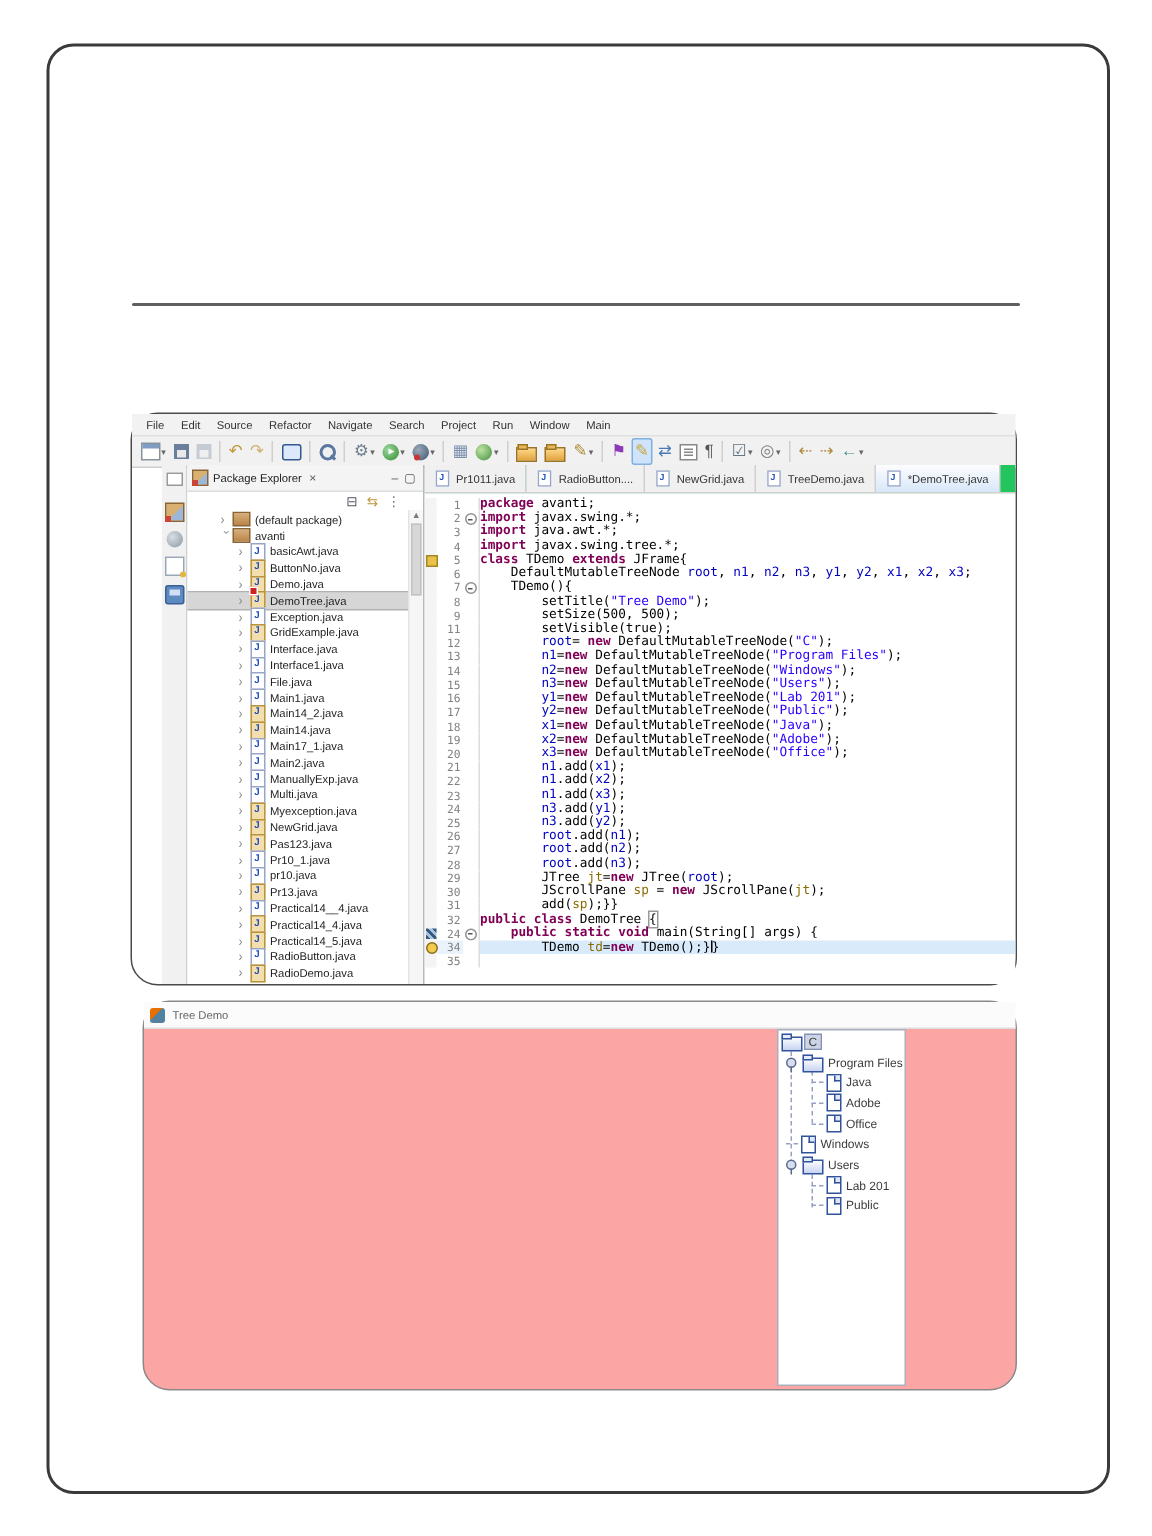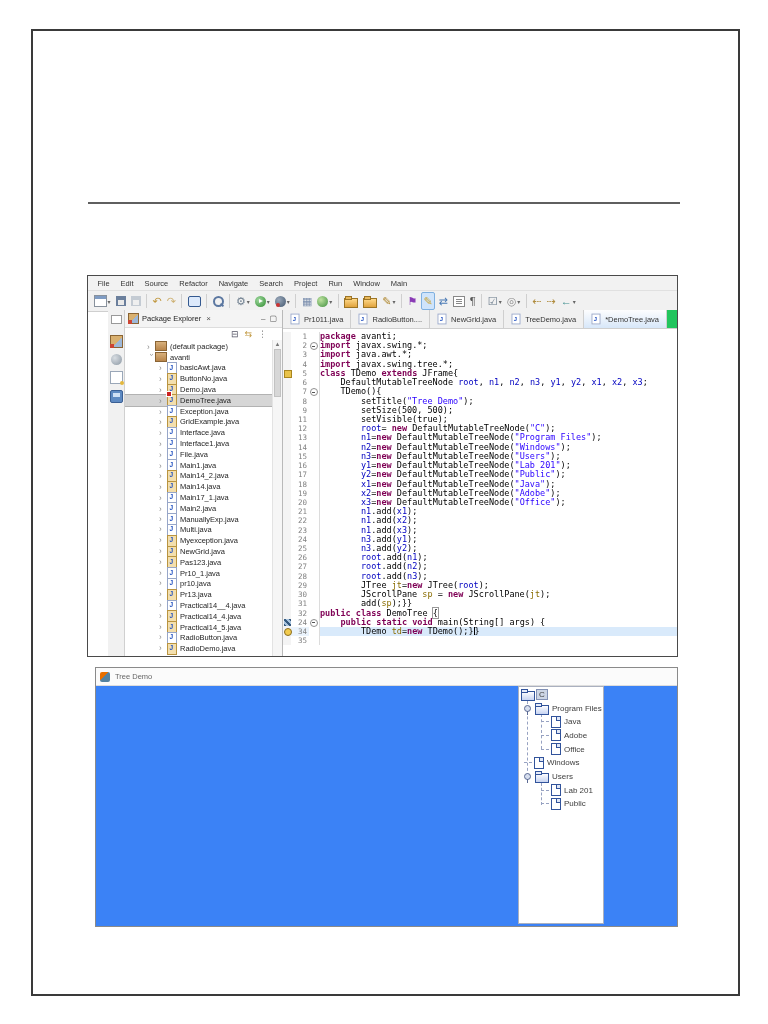--- a/index.html
+++ b/index.html
@@ -1,17 +1,17 @@
 <!DOCTYPE html>
 <html><head>
 <meta charset="utf-8">
 <style>
   html,body{margin:0;padding:0;background:#fff;}
   body{width:768px;height:1024px;position:relative;font-family:"Liberation Sans",sans-serif;overflow:hidden;}
-  .abs{position:absolute;}
+  .abs{position:absolute;border-radius:18px;}
 
   
   #page-frame{left:31px;top:29px;width:705px;height:963px;border:2px solid #3a3a3a;background:#fff;}
   #divider-line{left:88px;top:202px;width:592px;height:2px;background:#5f5f5f;}
 
   
   #eclipse{left:87px;top:275px;width:589px;height:380px;border:1px solid #4a4a4a;background:#fff;font-size:7.5px;color:#333;}
   #menu-bar{height:14px;background:#f2f2f2;display:flex;align-items:center;padding-left:4px;}
   .mi{padding:0 5.5px;color:#333;}
   #toolbar{height:20px;background:#f1f1f1;border-top:1px solid #e0e0e0;border-bottom:1px solid #cfcfcf;display:flex;align-items:center;padding:0 3px;overflow:hidden;}
@@ -98,21 +98,21 @@
   .cl.cur .ct{background:#d9eafb;}
   .cl.cur .cn{background:#eaf3fc;}
   .kw{color:#7f0055;font-weight:bold;}
   .str{color:#2a00ff;}
   .fld{color:#0000c0;}
   .loc{color:#8a6d00;}
   .bracebox{outline:1px solid #999;}
   .caret{display:inline-block;width:1px;height:8px;background:#000;vertical-align:-1px;}
 
   
-  #treewin{left:95px;top:667px;width:581px;height:258px;border:1px solid #8a8a8a;background:#3b82f6;}
+  #treewin{left:95px;top:667px;width:581px;height:258px;border:1px solid #8a8a8a;background:#fca5a5;}
   #tw-titlebar{height:17px;background:#fbfbfb;border-bottom:1px solid #ddd;display:flex;align-items:center;padding-left:4px;}
   .cupico{width:10px;height:10px;background:linear-gradient(135deg,#e76f00 0 42%,#5382a1 42% 100%);border-radius:2px;flex:none;}
   #tw-title{margin-left:5px;color:#666;font-size:7.5px;}
   #jtree-panel{position:absolute;left:422px;top:18px;width:84px;height:236px;background:#fff;border:1px solid #aab0bf;overflow:hidden;font-size:8px;color:#3d3d3d;}
   .trow{position:absolute;height:13px;display:flex;align-items:center;white-space:nowrap;}
   .tlab{margin-left:3px;}
   .tsel{background:#ccd5e5;outline:1px solid #8291b5;padding:0 2px;margin-left:2px;}
   .mfolder{position:relative;width:12px;height:8px;border:1px solid #31539b;background:linear-gradient(#fdfdff,#c7d4f2);margin-top:3px;flex:none;}
   .mfolder::before{content:"";position:absolute;top:-3px;left:-1px;width:5px;height:2px;border:1px solid #31539b;background:#e6ecfa;}
   .mfile{position:relative;width:8px;height:10px;border:1px solid #31539b;background:#fff;flex:none;}

